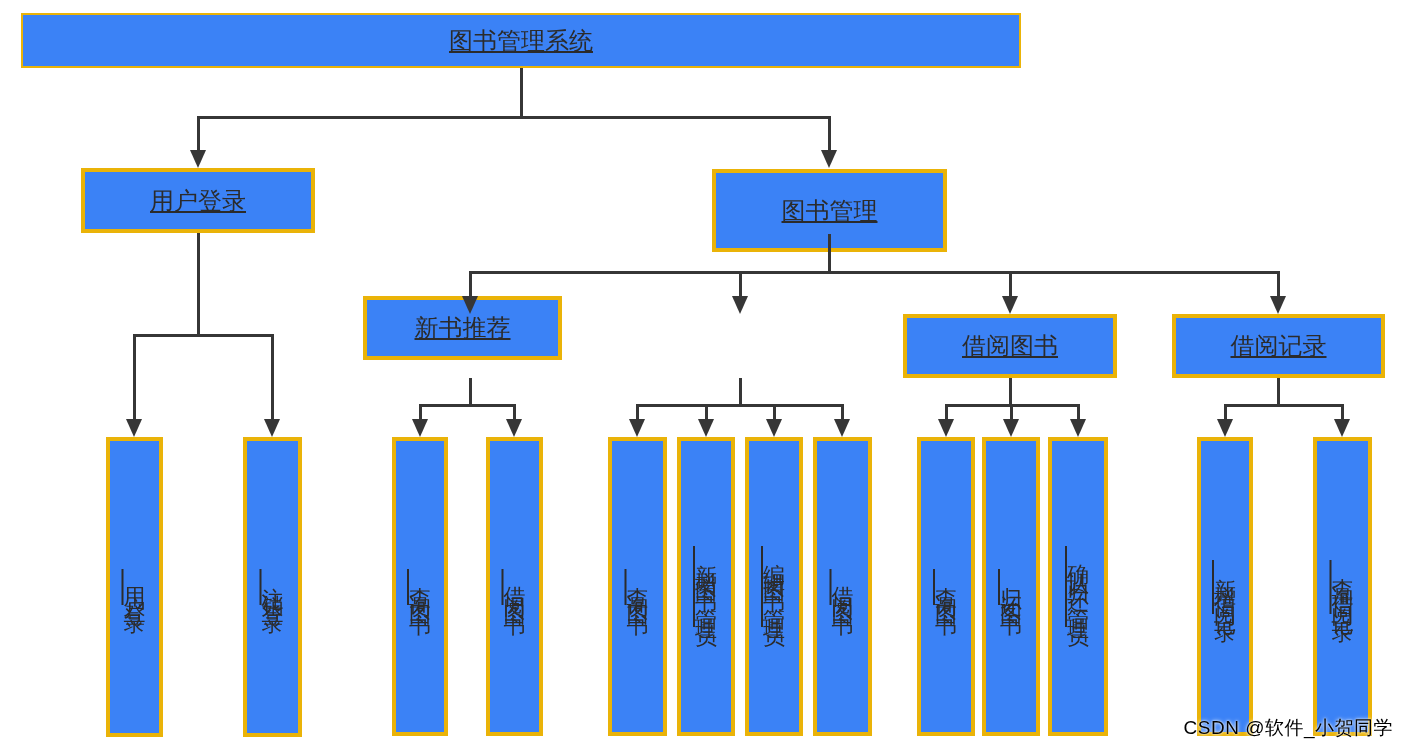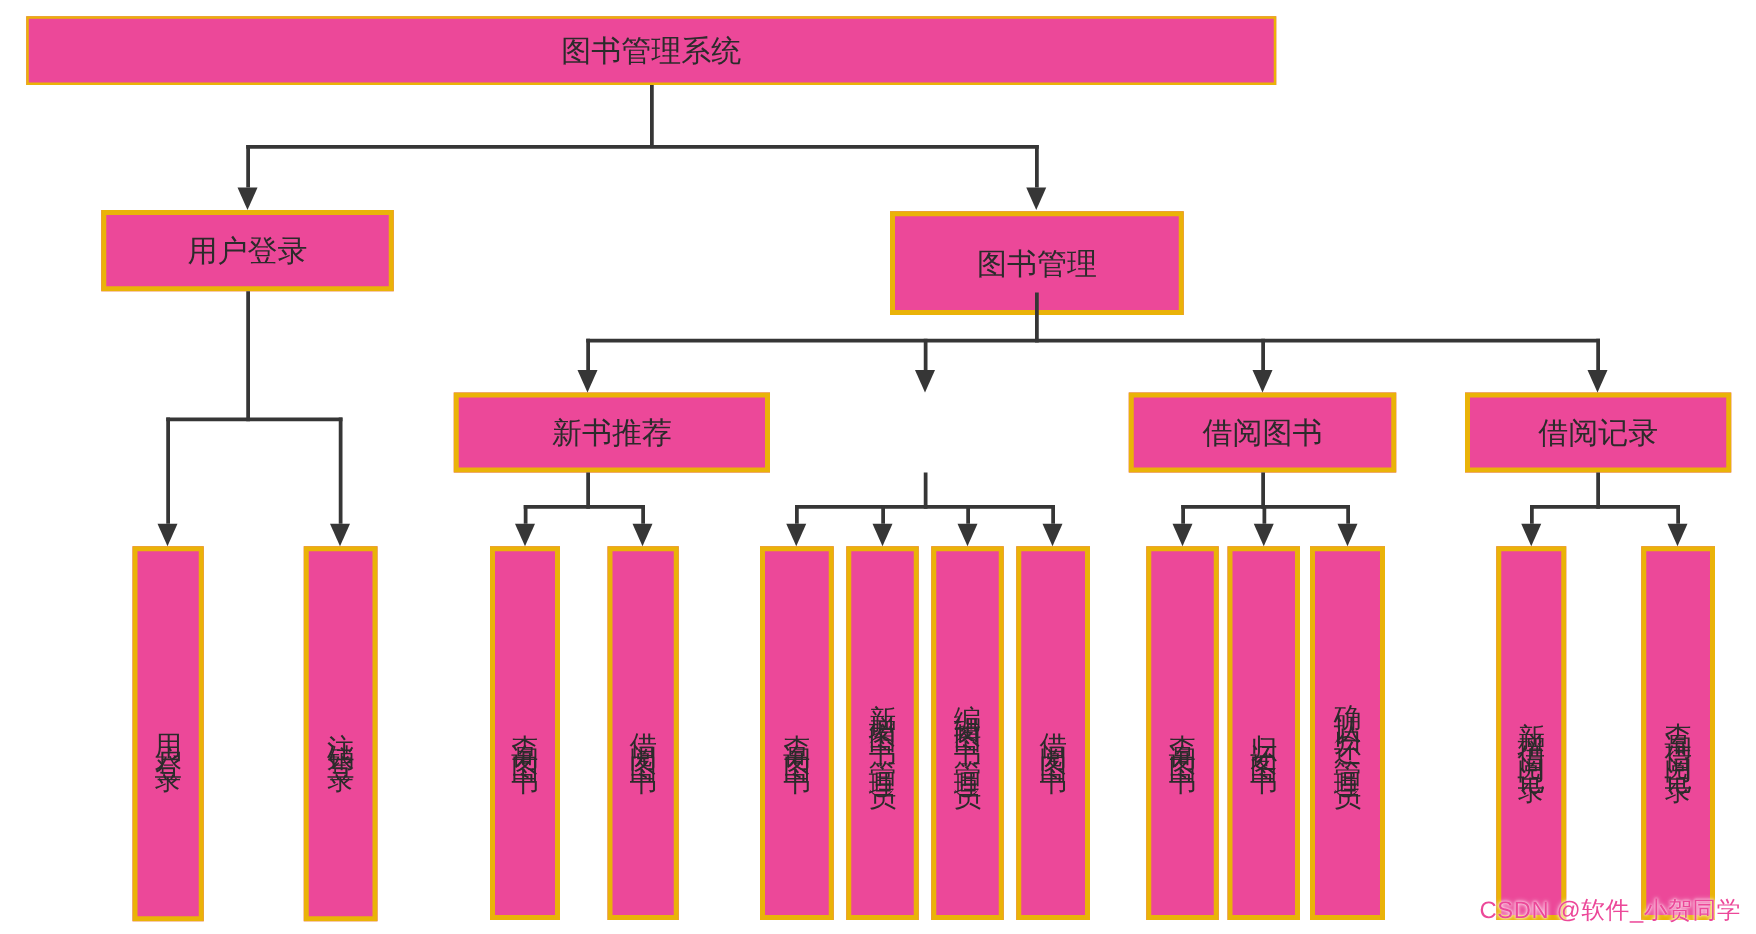--- a/index.html
+++ b/index.html
@@ -1,52 +1,52 @@
 <!DOCTYPE html>
 <html><head>
 <meta charset="utf-8">
 <style>
   html,body { margin:0; padding:0; background:#ffffff; }
   #canvas {
     position:relative; width:1405px; height:747px; background:#ffffff;
     font-family:"Liberation Sans", sans-serif; overflow:hidden;
   }
   .box {
-    position:absolute; background:#ec4899; border:4px solid #eab308;
+    position:absolute; background:#3b82f6; border:4px solid #eab308;
     box-sizing:border-box; display:flex; align-items:center; justify-content:center;
-    font-size:24px; color:#2b2b2b; white-space:nowrap;
+    font-size:24px; color:#2b2b2b; white-space:nowrap;text-decoration:underline;
   }
   .box.thin { border-width:2px; }
   .vbox span {
     writing-mode:vertical-rl; text-orientation:mixed;
     font-size:22px; letter-spacing:9px; color:#2b2b2b; line-height:1;
   }
   .ln { position:absolute; background:#363636; }
   .ah {
     position:absolute; width:0; height:0;
     border-left:8px solid transparent; border-right:8px solid transparent;
     border-top:18px solid #363636;
   }
   .watermark {
     position:absolute; right:12px; bottom:6px;
-    font-size:19px; color:#ec4899; letter-spacing:0.5px;
+    font-size:19px; color:#000000; letter-spacing:0.5px;
     text-shadow:0 0 2px #ffffff, 0 0 4px #ffffff;
   }
 </style>
 </head>
 <body>
 
 <div id="canvas">
 
   <div class="box thin" style="left:21px;top:13px;width:1000px;height:55px">图书管理系统</div>
 
   <div class="box" style="left:81px;top:168px;width:234px;height:65px">用户登录</div>
   <div class="box" style="left:712px;top:169px;width:235px;height:83px">图书管理</div>
 
-  <div class="box" style="left:363px;top:314px;width:253px;height:64px">新书推荐</div>
+  <div class="box" style="left:363px;top:296px;width:199px;height:64px">新书推荐</div>
   <div class="box" style="left:903px;top:314px;width:214px;height:64px">借阅图书</div>
   <div class="box" style="left:1172px;top:314px;width:213px;height:64px">借阅记录</div>
 
   <div class="box vbox" style="left:106px;top:437px;width:57px;height:300px">
     <span>用户登录</span>
   </div>
   <div class="box vbox" style="left:243px;top:437px;width:59px;height:300px">
     <span>注销登录</span>
   </div>
 

